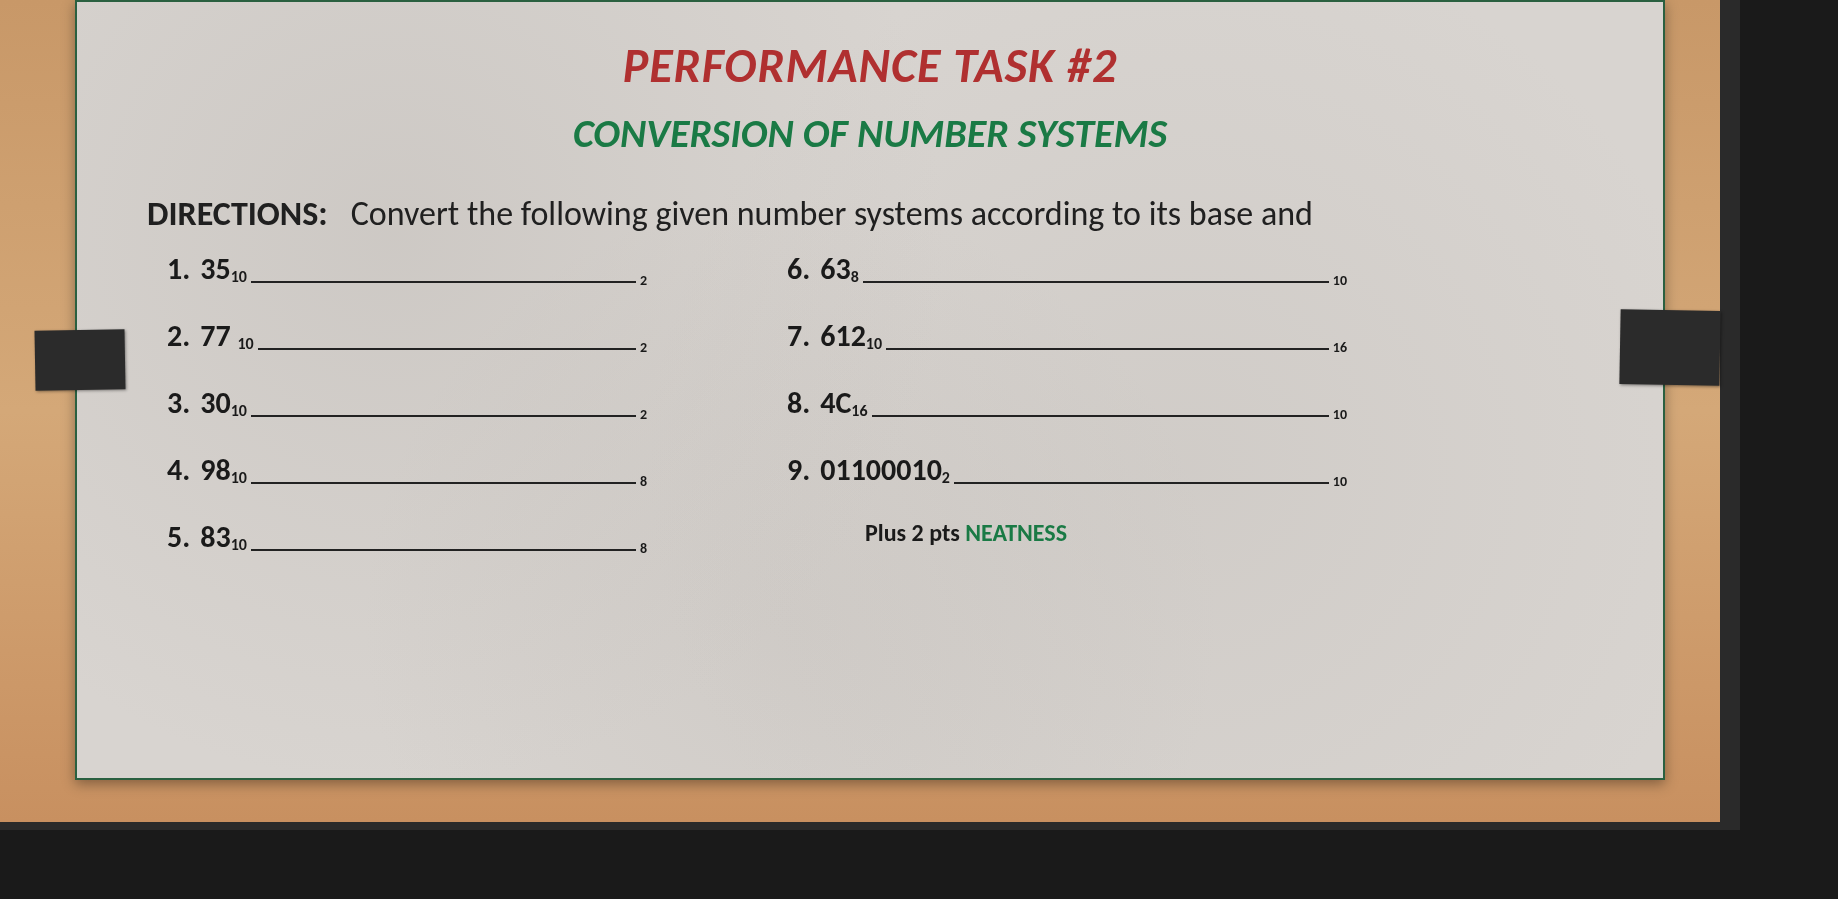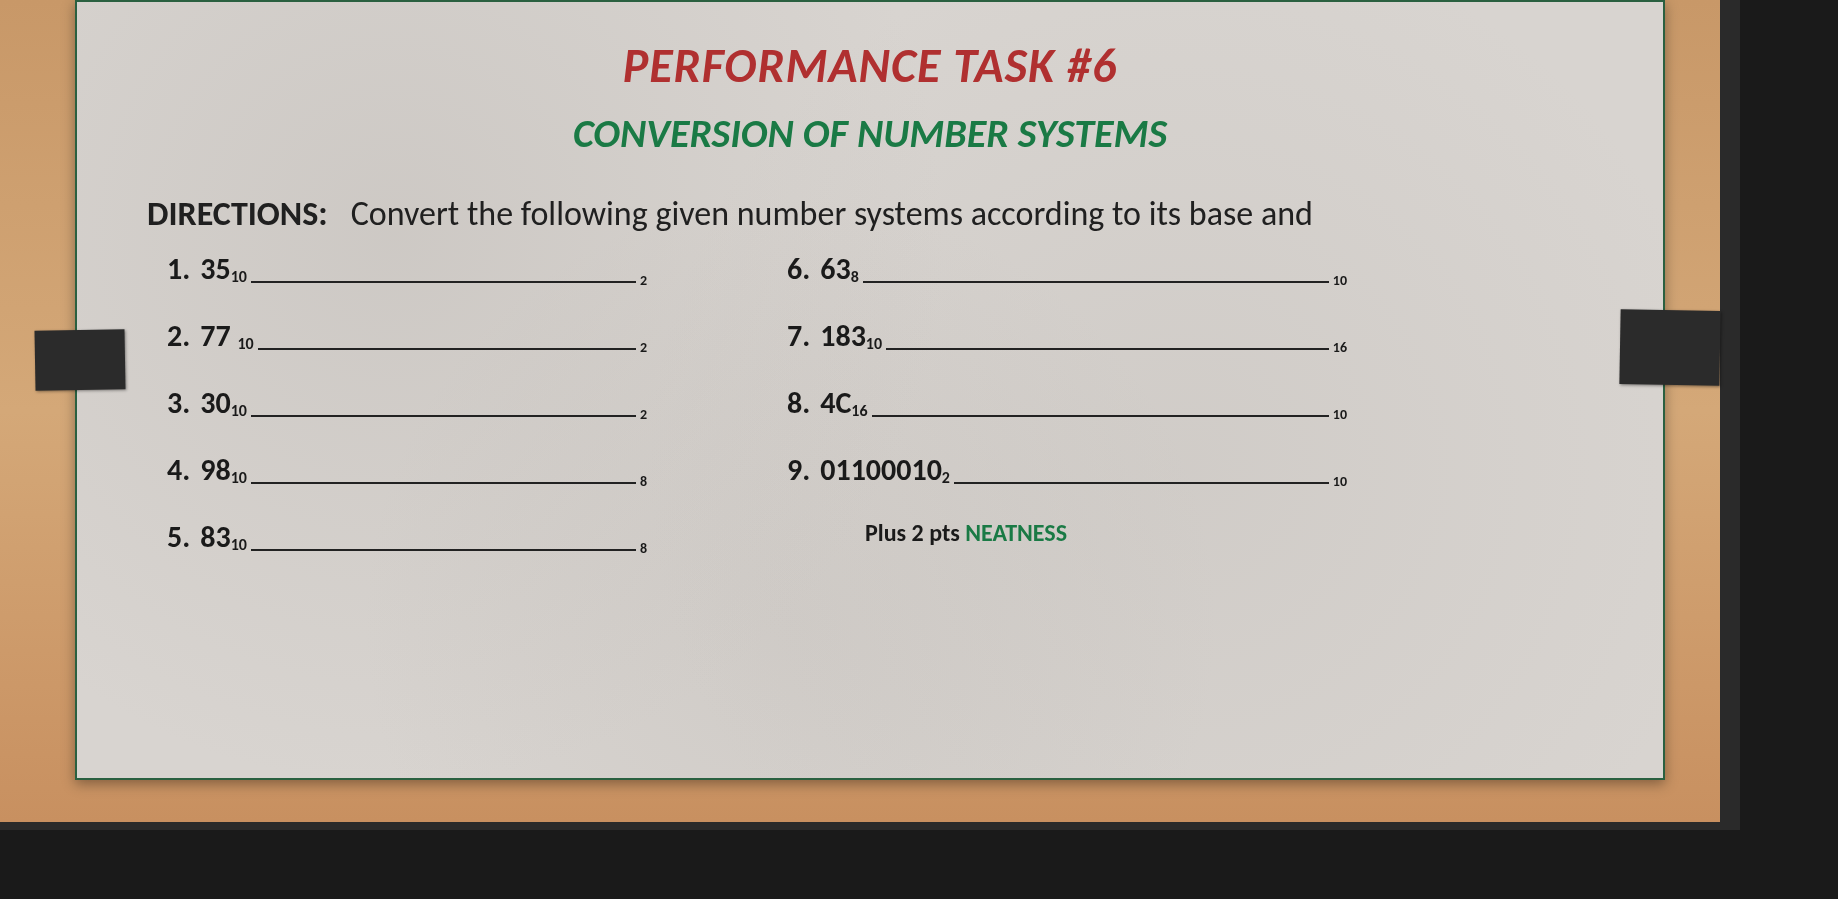--- a/index.html
+++ b/index.html
@@ -124,21 +124,21 @@
     padding-left: 78px;
   }
   .bonus .neat { color: #1a7a45; }
 </style>
 </head>
 <body>
 
 <div class="outer-frame">
   <div class="paper">
 
-    <div class="title-main">PERFORMANCE TASK #6</div>
+    <div class="title-main">PERFORMANCE TASK #2</div>
     <div class="title-sub">CONVERSION OF NUMBER SYSTEMS</div>
 
     <div class="directions">
       <span class="dir-label">DIRECTIONS:</span>
       <span>&nbsp;</span>
       <span>Convert the following given number systems according to its base and</span>
     </div>
 
     <div class="columns">
       <div class="col col-left">
@@ -176,21 +176,21 @@
 
       <div class="col col-right">
         <div class="item">
           <span class="num">6.</span>
           <span class="val"><span>63</span><sub>8</sub></span>
           <span class="blank"></span>
           <span class="target"><sub>10</sub></span>
         </div>
         <div class="item">
           <span class="num">7.</span>
-          <span class="val"><span>183</span><sub>10</sub></span>
+          <span class="val"><span>612</span><sub>10</sub></span>
           <span class="blank"></span>
           <span class="target"><sub>16</sub></span>
         </div>
         <div class="item">
           <span class="num">8.</span>
           <span class="val"><span>4C</span><sub>16</sub></span>
           <span class="blank"></span>
           <span class="target"><sub>10</sub></span>
         </div>
         <div class="item">

